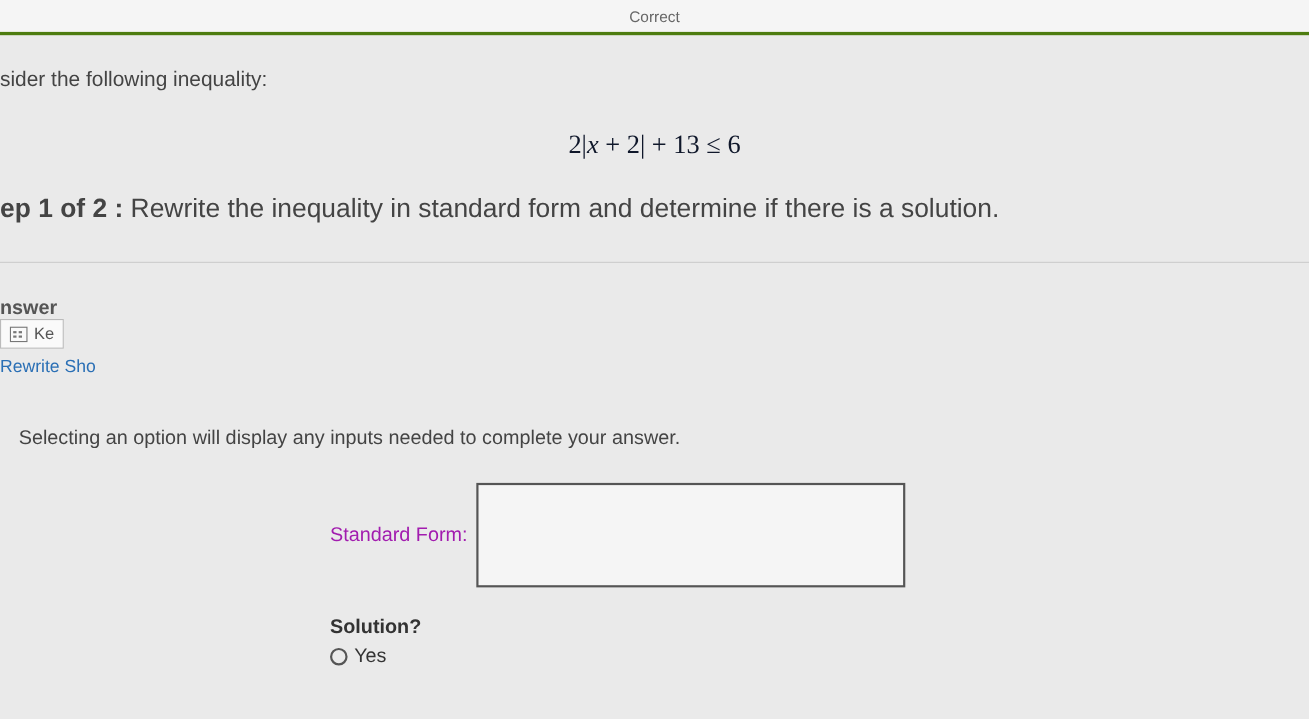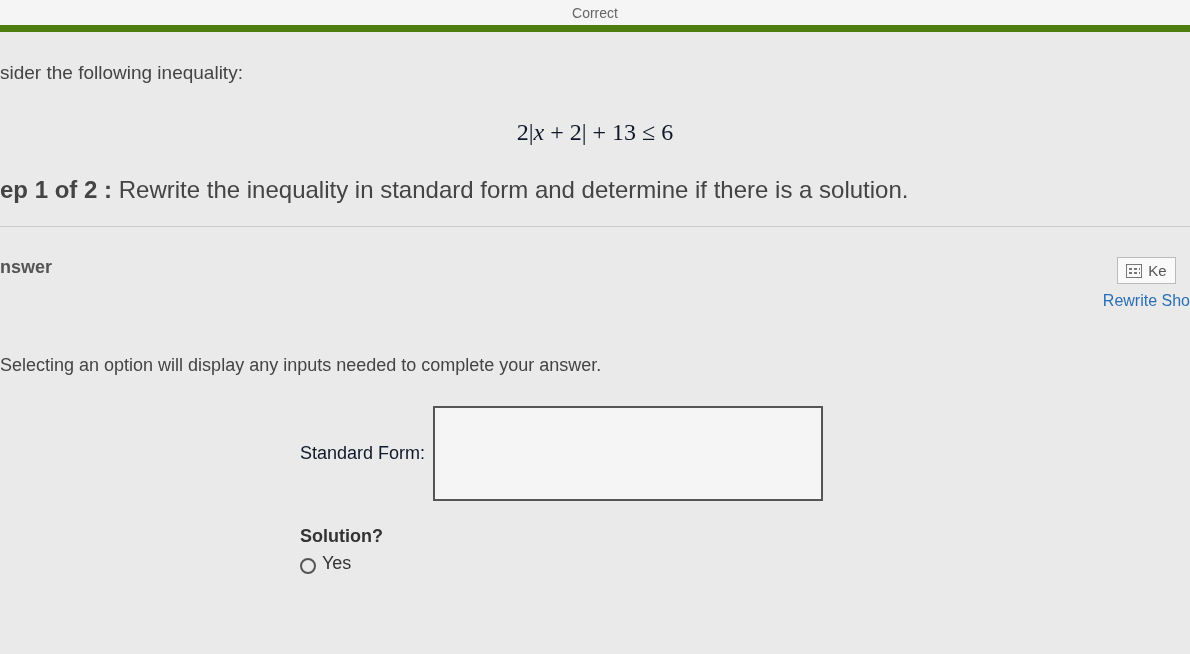--- a/index.html
+++ b/index.html
@@ -7,30 +7,30 @@
       font-family: Arial, Helvetica, sans-serif;
       background: #eaeaea;
       color: #333;
       width: 1190px;
       height: 654px;
       overflow: hidden;
       position: relative;
     }
     .top-bar {
       height: 32px;
-      border-bottom: 7px solid #4d7c0f;
+      border-bottom: 3px solid #4d7c0f;
       display: flex;
       align-items: center;
       justify-content: center;
       font-size: 14px;
       color: #666;
       background: #f5f5f5;
     }
     .question-section {
-      padding: 20px 0 12px 0;
+      padding: 20px 0 24px 0;
       border-bottom: 1px solid #ccc;
     }
     .question-intro {
       font-size: 19px;
       color: #444;
       padding: 10px 0 20px 0;
     }
     .equation {
       text-align: center;
       font-family: "Times New Roman", serif;
@@ -47,28 +47,29 @@
       font-weight: bold;
     }
     .answer-section {
       position: relative;
       padding-top: 30px;
     }
     .answer-header {
       display: flex;
       justify-content: space-between;
       align-items: flex-start;
+      flex-direction: column;
     }
     .answer-label {
       font-size: 18px;
       font-weight: bold;
       color: #555;
     }
     .right-buttons {
-      text-align: center;
+      text-align: left;
     }
     .keypad-btn {
       display: inline-flex;
       align-items: center;
       gap: 6px;
       border: 1px solid #bbb;
       background: #fafafa;
       padding: 4px 8px;
       font-size: 15px;
       color: #555;
@@ -97,33 +98,34 @@
       color: #2a6fb5;
       font-size: 16px;
       margin-top: 8px;
       cursor: pointer;
     }
     .instruction {
       font-size: 18px;
       color: #444;
       margin-top: 45px;
       margin-bottom: 30px;
+      margin-left: 17px;
     }
     .form-area {
       margin-left: 300px;
     }
     .standard-form-row {
       display: flex;
       align-items: center;
       gap: 8px;
       margin-bottom: 25px;
     }
     .standard-form-label {
       font-size: 18px;
-      color: #0f172a;
+      color: #a21caf;
     }
     .standard-form-input {
       width: 390px;
       height: 95px;
       border: 2px solid #555;
       background: #f5f5f5;
       font-size: 20px;
       padding: 8px;
       font-family: "Times New Roman", serif;
     }
@@ -136,21 +138,21 @@
       margin-bottom: 6px;
       margin-top: 12px;
     }
     .radio-group {
       display: flex;
       align-items: center;
       gap: 20px;
     }
     .radio-option {
       display: flex;
-      align-items: flex-end;
+      align-items: center;
       gap: 6px;
       cursor: pointer;
     }
     .radio-circle {
       width: 16px;
       height: 16px;
       border: 2px solid #555;
       border-radius: 50%;
       display: inline-block;
     }

